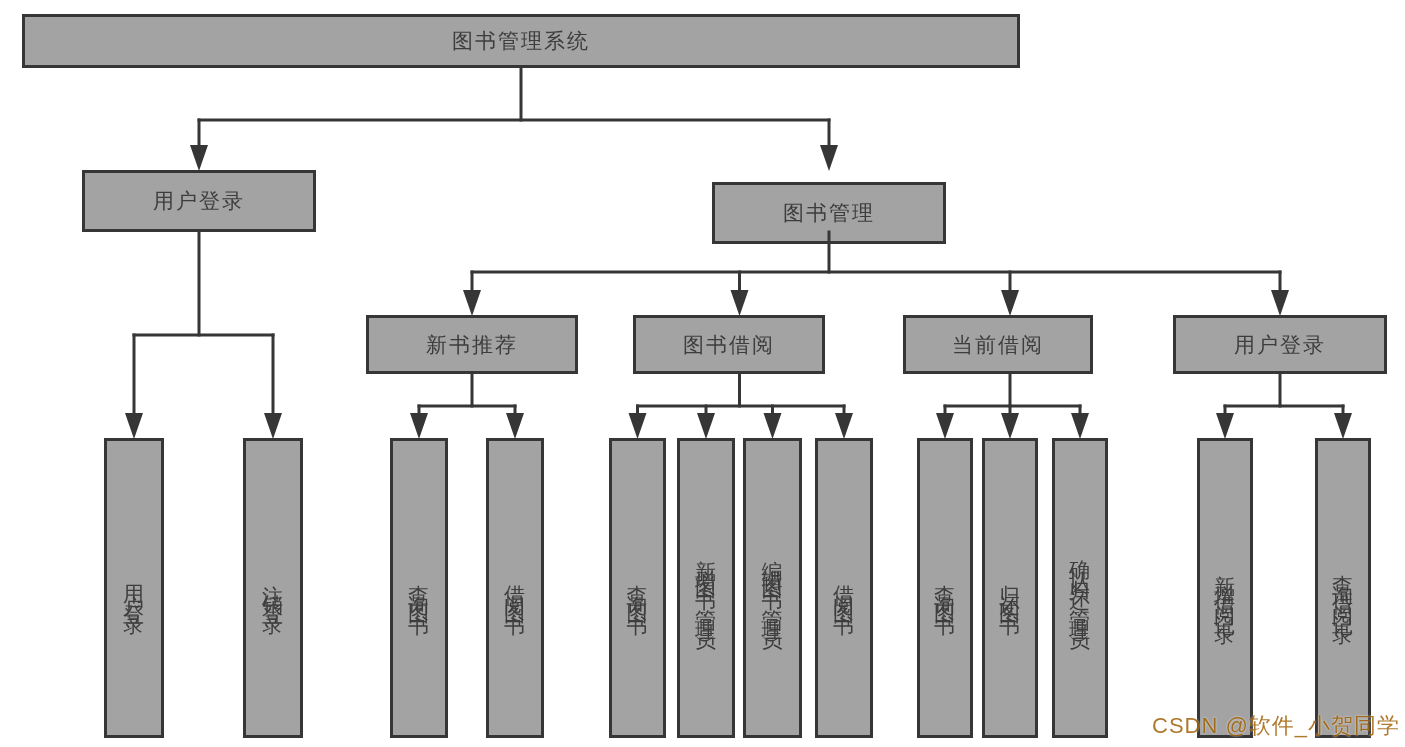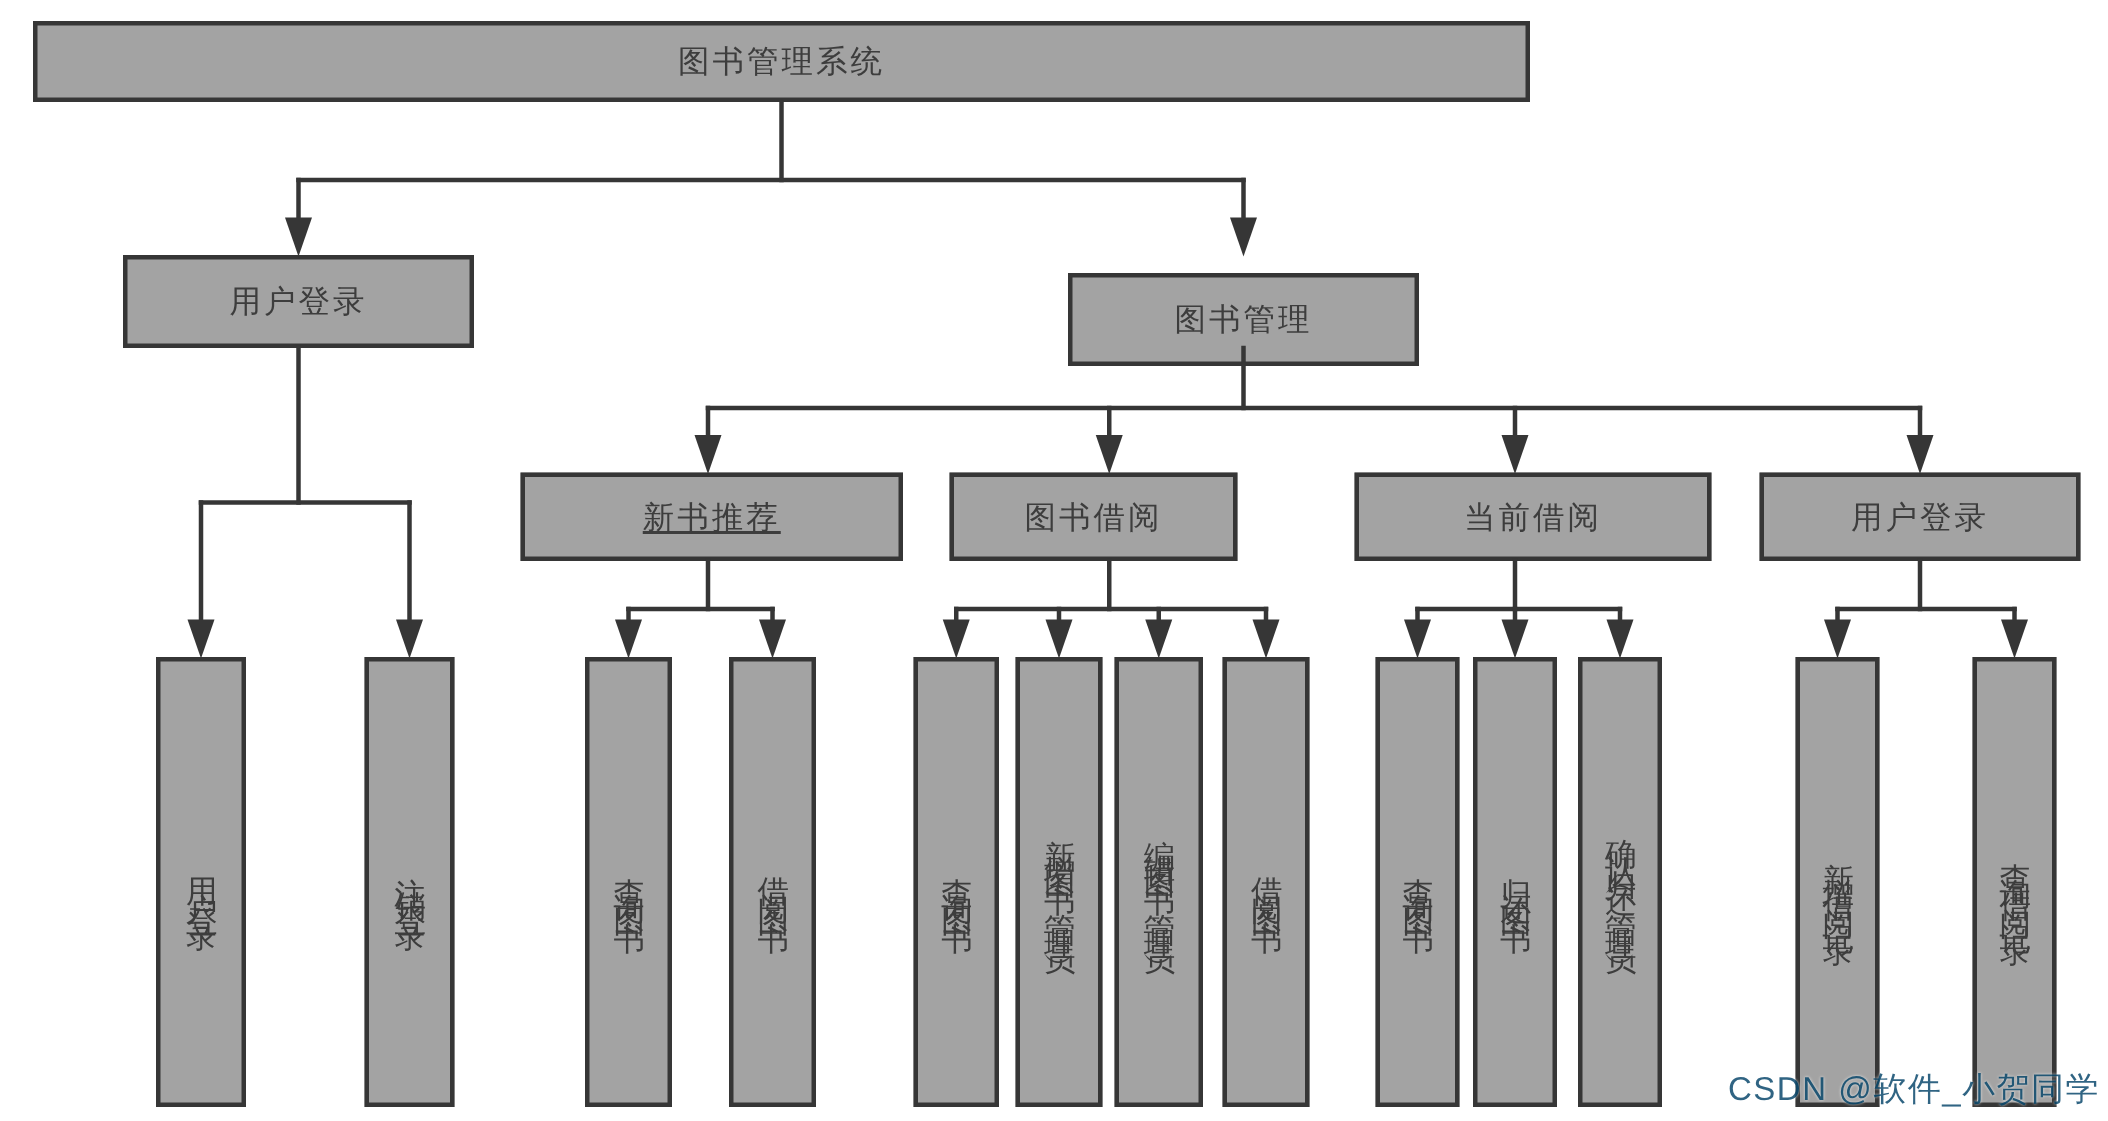--- a/index.html
+++ b/index.html
@@ -68,27 +68,27 @@
   <div class="node-layer">
       <div class="node" style="left: 22px; top: 14px; width: 998px; height: 54px; border-color: rgb(54, 54, 54); color: rgb(61, 61, 61);">
         <span class="node-label">图书管理系统</span>
       </div>
       <div class="node" style="left: 82px; top: 170px; width: 234px; height: 62px; border-color: rgb(54, 54, 54); color: rgb(61, 61, 61);">
         <span class="node-label">用户登录</span>
       </div>
       <div class="node" style="left: 712px; top: 170px; width: 234px; height: 62px; border-color: rgb(54, 54, 54); color: rgb(61, 61, 61); margin-top: 12px;">
         <span class="node-label">图书管理</span>
       </div>
-      <div class="node" style="left: 347px; top: 315px; width: 255px; height: 59px; border-color: rgb(54, 54, 54); color: rgb(61, 61, 61); text-decoration: underline;">
+      <div class="node" style="left: 366px; top: 315px; width: 212px; height: 59px; border-color: rgb(54, 54, 54); color: rgb(61, 61, 61);">
         <span class="node-label">新书推荐</span>
       </div>
       <div class="node" style="left: 633px; top: 315px; width: 192px; height: 59px; border-color: rgb(54, 54, 54); color: rgb(61, 61, 61);">
         <span class="node-label">图书借阅</span>
       </div>
-      <div class="node" style="left: 903px; top: 315px; width: 238px; height: 59px; border-color: rgb(54, 54, 54); color: rgb(61, 61, 61);">
+      <div class="node" style="left: 903px; top: 315px; width: 190px; height: 59px; border-color: rgb(54, 54, 54); color: rgb(61, 61, 61);">
         <span class="node-label">当前借阅</span>
       </div>
       <div class="node" style="left: 1173px; top: 315px; width: 214px; height: 59px; border-color: rgb(54, 54, 54); color: rgb(61, 61, 61);">
         <span class="node-label">用户登录</span>
       </div>
       <div class="node vertical" style="left: 104px; top: 438px; width: 60px; height: 300px; border-color: rgb(54, 54, 54); color: rgb(61, 61, 61);">
         <span class="node-label">用户登录</span>
       </div>
       <div class="node vertical" style="left: 243px; top: 438px; width: 60px; height: 300px; border-color: rgb(54, 54, 54); color: rgb(61, 61, 61);">
         <span class="node-label">注销登录</span>
@@ -174,14 +174,14 @@
       <polygon points="1001,413 1019,413 1010,439" fill="#363636"></polygon>
       <line x1="1080" y1="406" x2="1080" y2="420" stroke="#363636" stroke-width="3" stroke-linecap="square"></line>
       <polygon points="1071,413 1089,413 1080,439" fill="#363636"></polygon>
       <line x1="1280" y1="374" x2="1280" y2="406" stroke="#363636" stroke-width="3" stroke-linecap="square"></line>
       <line x1="1225" y1="406" x2="1343" y2="406" stroke="#363636" stroke-width="3" stroke-linecap="square"></line>
       <line x1="1225" y1="406" x2="1225" y2="420" stroke="#363636" stroke-width="3" stroke-linecap="square"></line>
       <polygon points="1216,413 1234,413 1225,439" fill="#363636"></polygon>
       <line x1="1343" y1="406" x2="1343" y2="420" stroke="#363636" stroke-width="3" stroke-linecap="square"></line>
       <polygon points="1334,413 1352,413 1343,439" fill="#363636"></polygon>
     </svg>
-  <div class="watermark" style="color: #0c4a6e;">CSDN @软件_小贺同学</div>
+  <div class="watermark" style="color: #a16207;">CSDN @软件_小贺同学</div>
 </div>
 
 </body></html>

